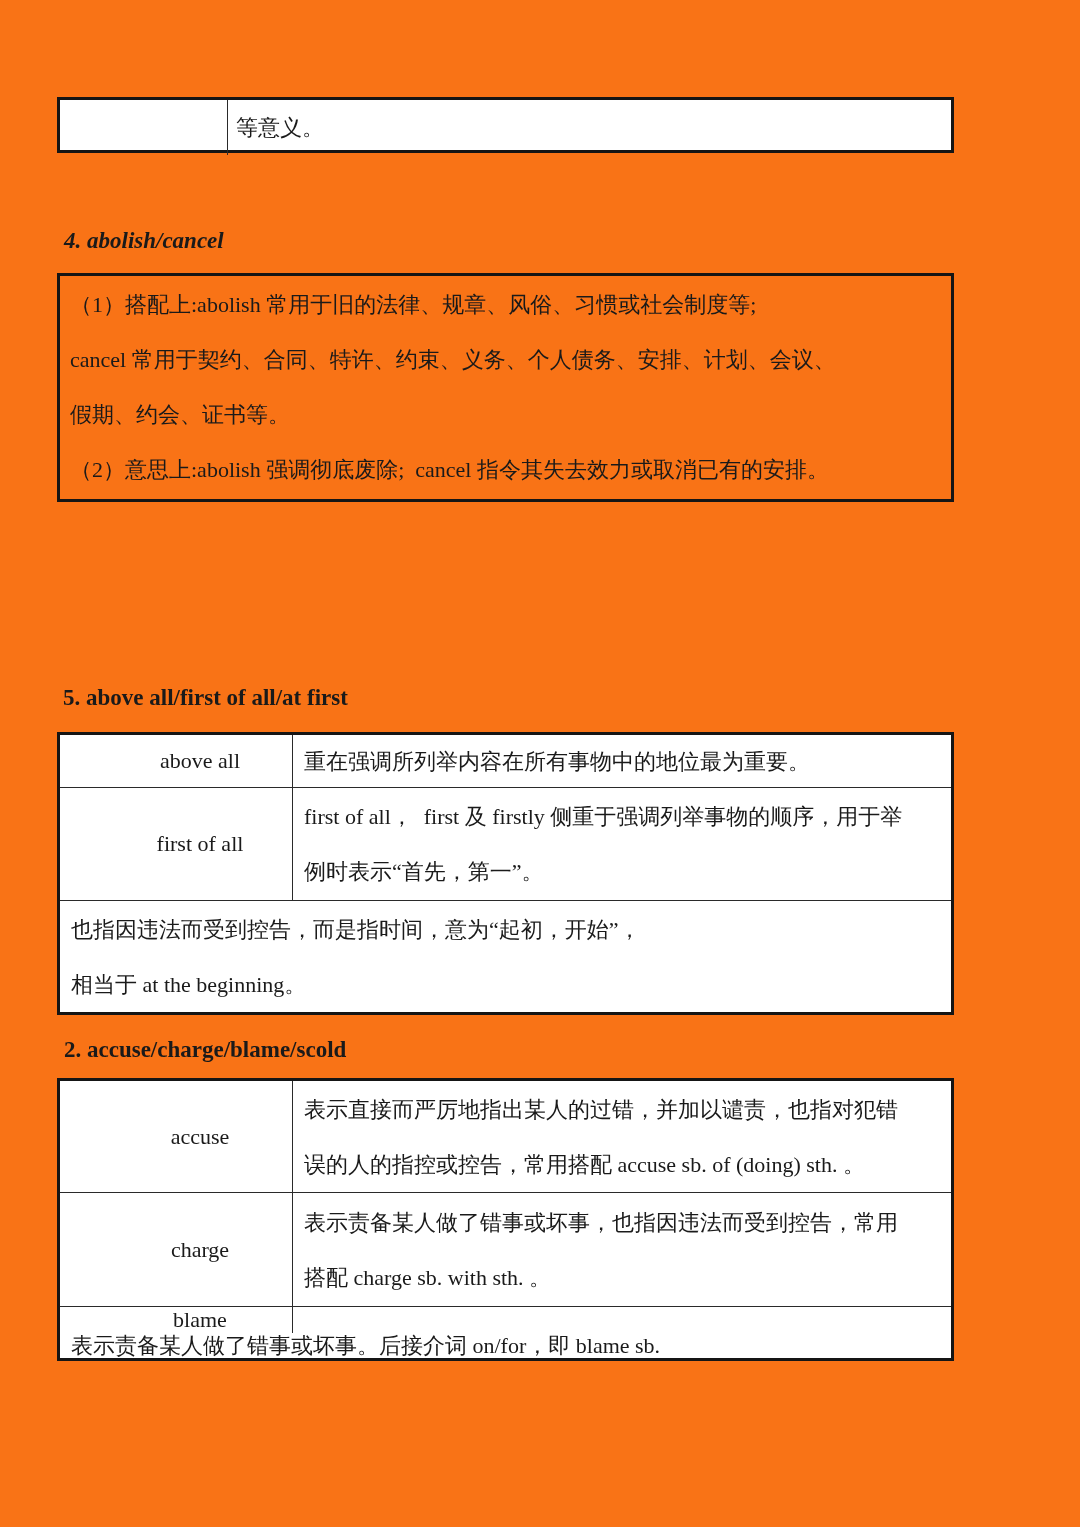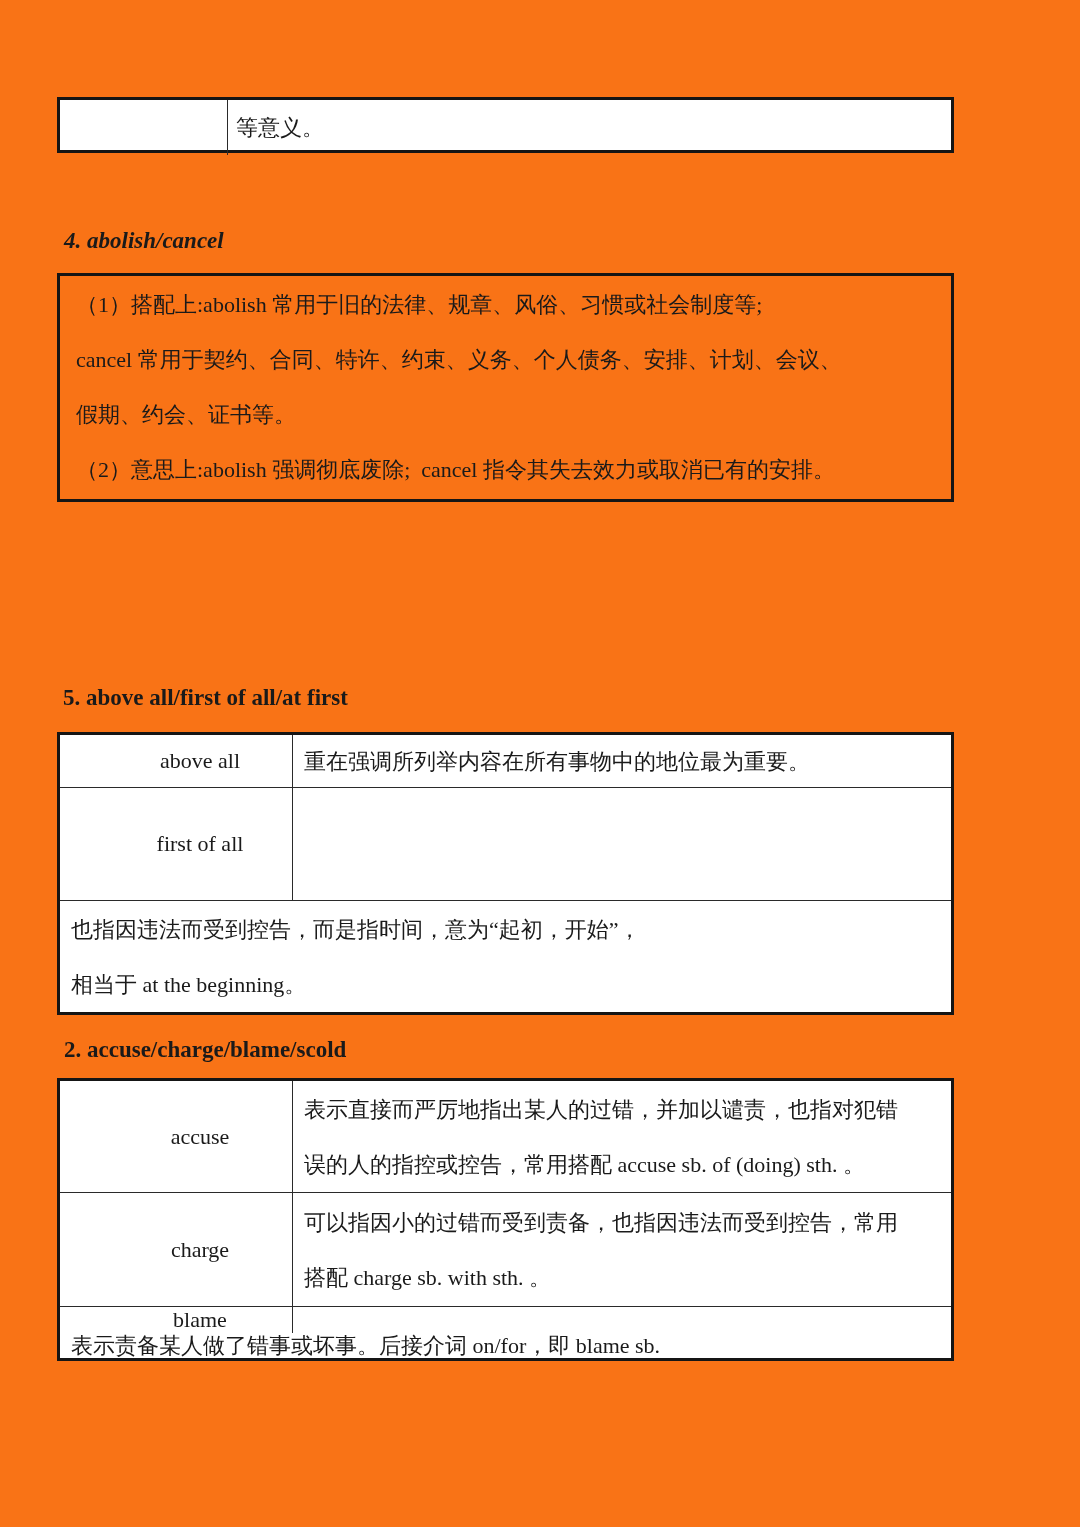--- a/index.html
+++ b/index.html
@@ -40,21 +40,21 @@
     position:absolute;
     font-weight:bold;
     font-size:23px;
     line-height:28px;
     white-space:nowrap;
   }
   .rule-box {
     position:absolute; left:57px; top:273px;
     width:897px; height:229px;
     border:3px solid #151515;
-    padding:1px 8px 0 16px;
+    padding:1px 8px 0 10px;
     overflow:hidden;
   }
   
   #frag-table { top:97px; height:56px; }
   #frag-table .term-cell { width:168px; }
   #frag-table .def-cell { padding-left:8px; }
   #heading-4 { left:64px; top:227px;font-style:italic; }
   #heading-5 { left:63px; top:684px; }
   #heading-6 { left:64px; top:1036px; }
   #table-5 { top:732px; height:283px; }
@@ -100,20 +100,24 @@
         <span>above all</span>
       </div>
       <div class="def-cell">
         <div class="def-text">重在强调所列举内容在所有事物中的地位最为重要。</div>
       </div>
     </div>
     <div class="t-row row-2 bordered">
       <div class="term-cell">
         <span>first of all</span>
       </div>
+      <div class="def-cell">
+        <div class="def-text">first of all，  first 及 firstly 侧重于强调列举事物的顺序，用于举
+例时表示“首先，第一”。</div>
+      </div>
     </div>
     <div class="t-row row-3 bordered">
       <div class="def-cell">
         <div class="def-text">也指因违法而受到控告，而是指时间，意为“起初，开始”，
 相当于 at the beginning。</div>
       </div>
     </div>
   </div>
 
   <div class="heading" id="heading-6">2. accuse/charge/blame/scold</div>
@@ -126,21 +130,21 @@
       <div class="def-cell">
         <div class="def-text">表示直接而严厉地指出某人的过错，并加以谴责，也指对犯错
 误的人的指控或控告，常用搭配 accuse sb. of (doing) sth. 。</div>
       </div>
     </div>
     <div class="t-row row-2 bordered">
       <div class="term-cell">
         <span>charge</span>
       </div>
       <div class="def-cell">
-        <div class="def-text">可以指因小的过错而受到责备，也指因违法而受到控告，常用
+        <div class="def-text">表示责备某人做了错事或坏事，也指因违法而受到控告，常用
 搭配 charge sb. with sth. 。</div>
       </div>
     </div>
     <div class="t-row row-3 bordered">
       <div class="term-cell">
         <span>blame</span>
       </div>
       <div class="def-cell">
         <div class="def-text">表示责备某人做了错事或坏事。后接介词 on/for，即 blame sb.</div>
       </div>

